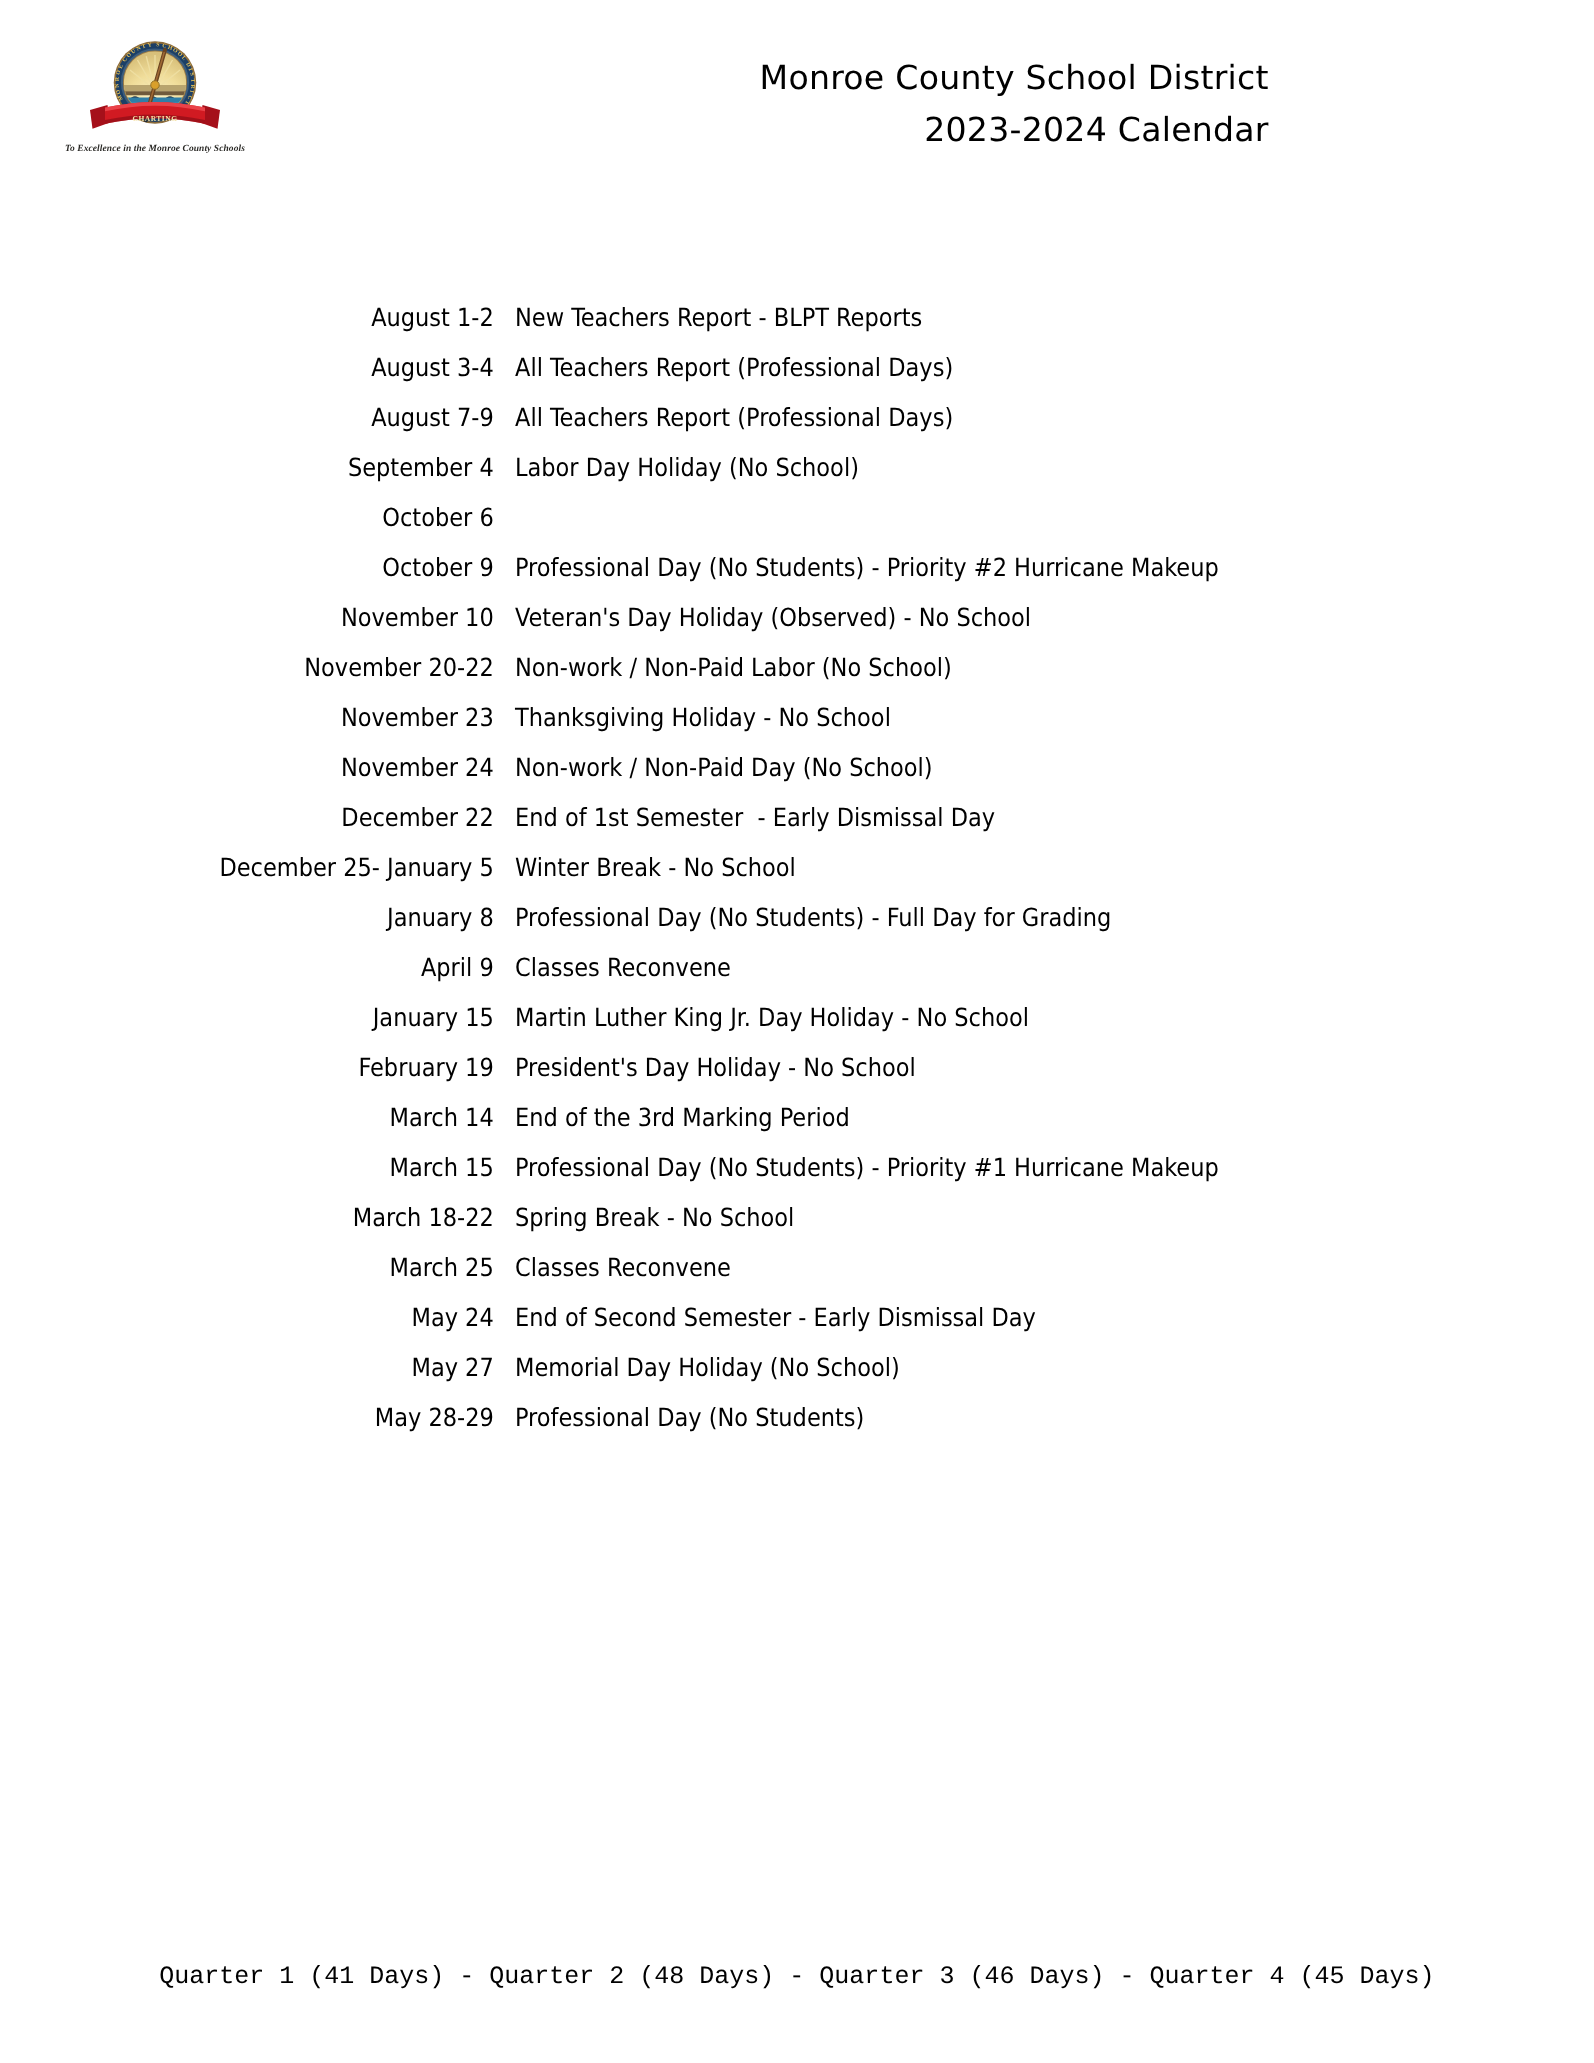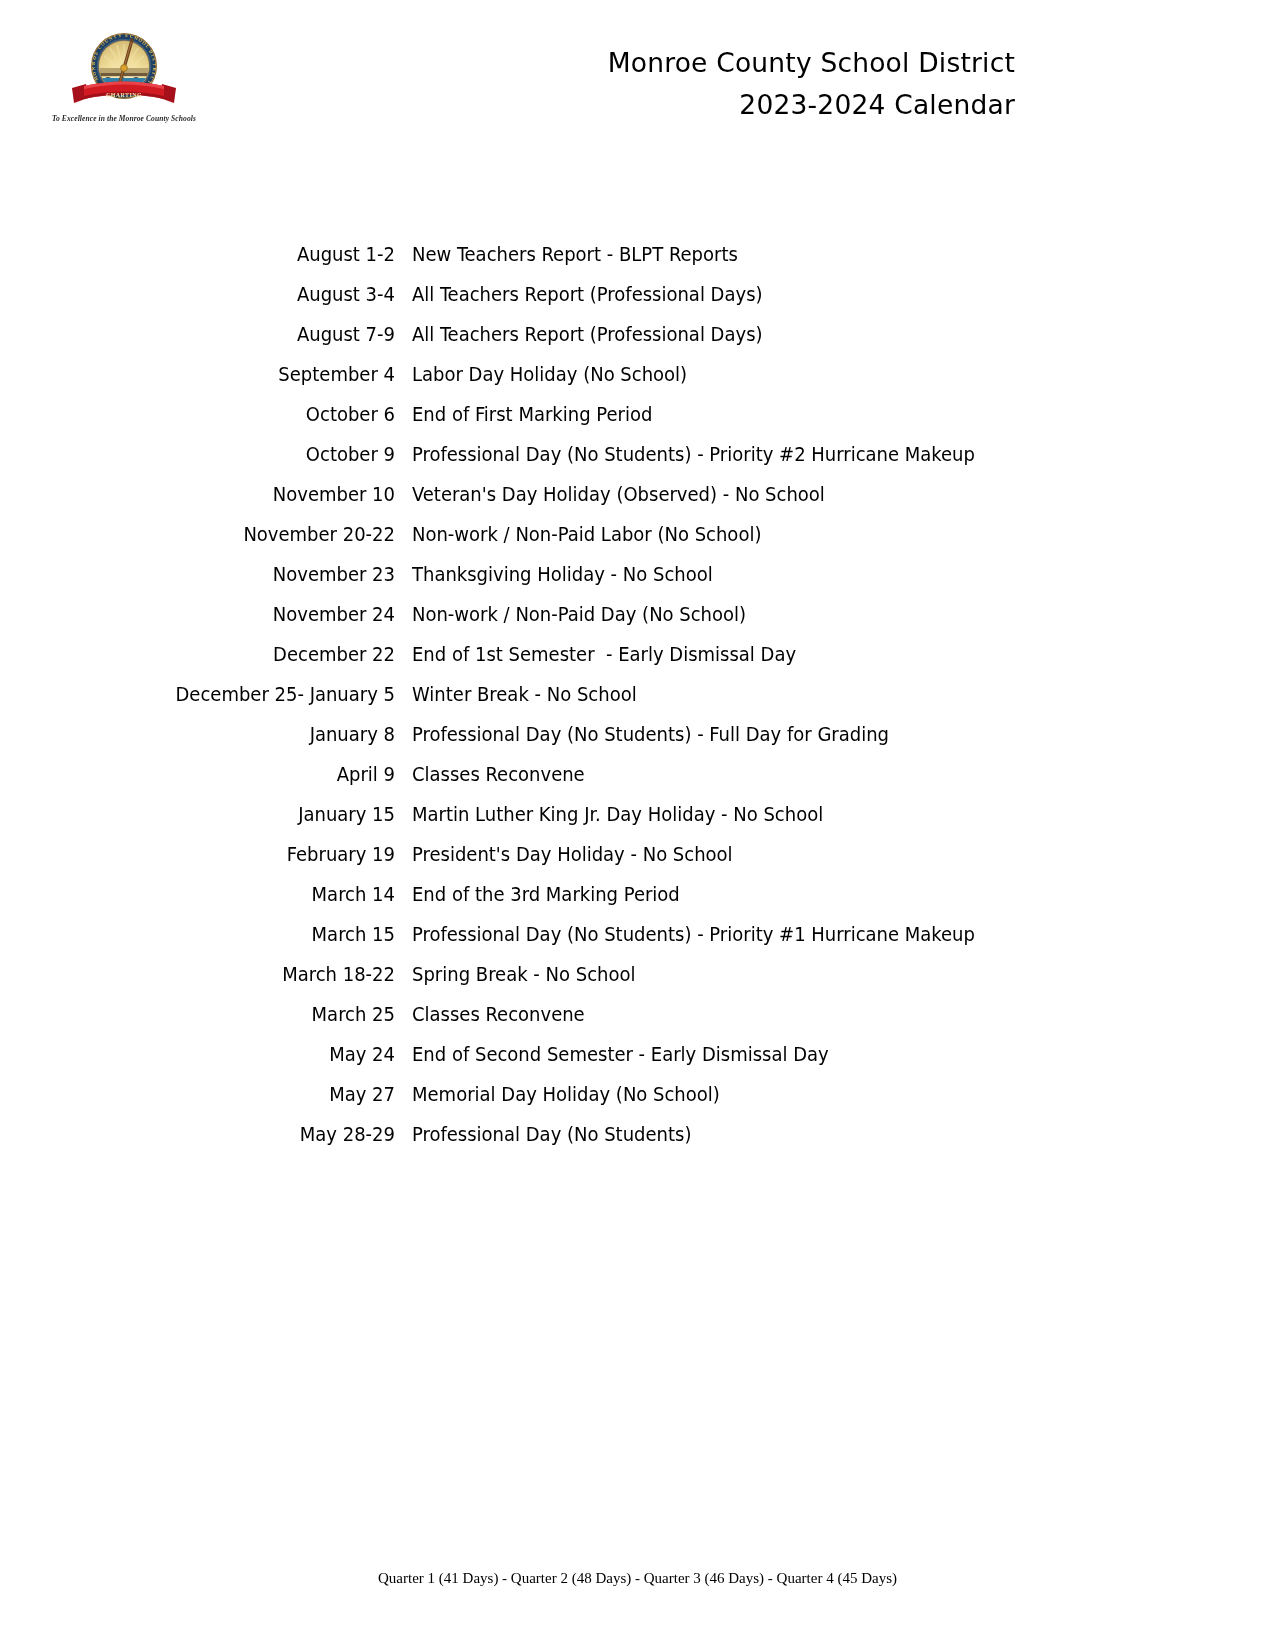--- a/index.html
+++ b/index.html
@@ -107,22 +107,22 @@
 
   
   .page-footer {
     position: absolute;
     left: 0;
     top: 1570px;
     width: 1275px;
     text-align: center;
   }
   .footer-text {
-    font-family: Liberation Serif, serif;
-    font-size: 15px;
+    font-family: Liberation Mono, monospace;
+    font-size: 20px;
     color: #000000;
     white-space: nowrap;
   }
 </style>
 </head>
 <body>
 
 <div class="page-header">
 
   <div class="logo-wrap">
@@ -238,21 +238,20 @@
     <div class="cal-row">
       <div class="cal-date">August 7-9</div>
       <div class="cal-desc">All Teachers Report (Professional Days)</div>
     </div>
     <div class="cal-row">
       <div class="cal-date">September 4</div>
       <div class="cal-desc">Labor Day Holiday (No School)</div>
     </div>
     <div class="cal-row">
       <div class="cal-date">October 6</div>
-      <div class="cal-desc">End of First Marking Period</div>
     </div>
     <div class="cal-row">
       <div class="cal-date">October 9</div>
       <div class="cal-desc">Professional Day (No Students) - Priority #2 Hurricane Makeup</div>
     </div>
     <div class="cal-row">
       <div class="cal-date">November 10</div>
       <div class="cal-desc">Veteran's Day Holiday (Observed) - No School</div>
     </div>
     <div class="cal-row">

